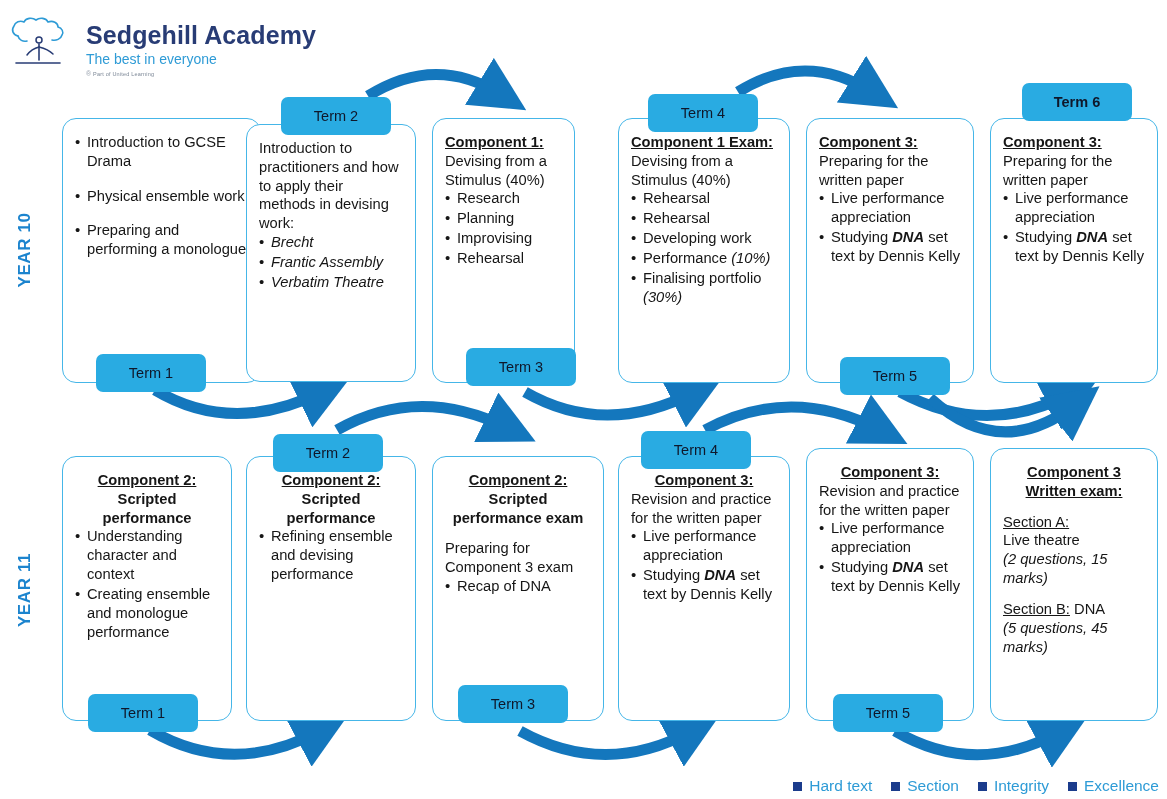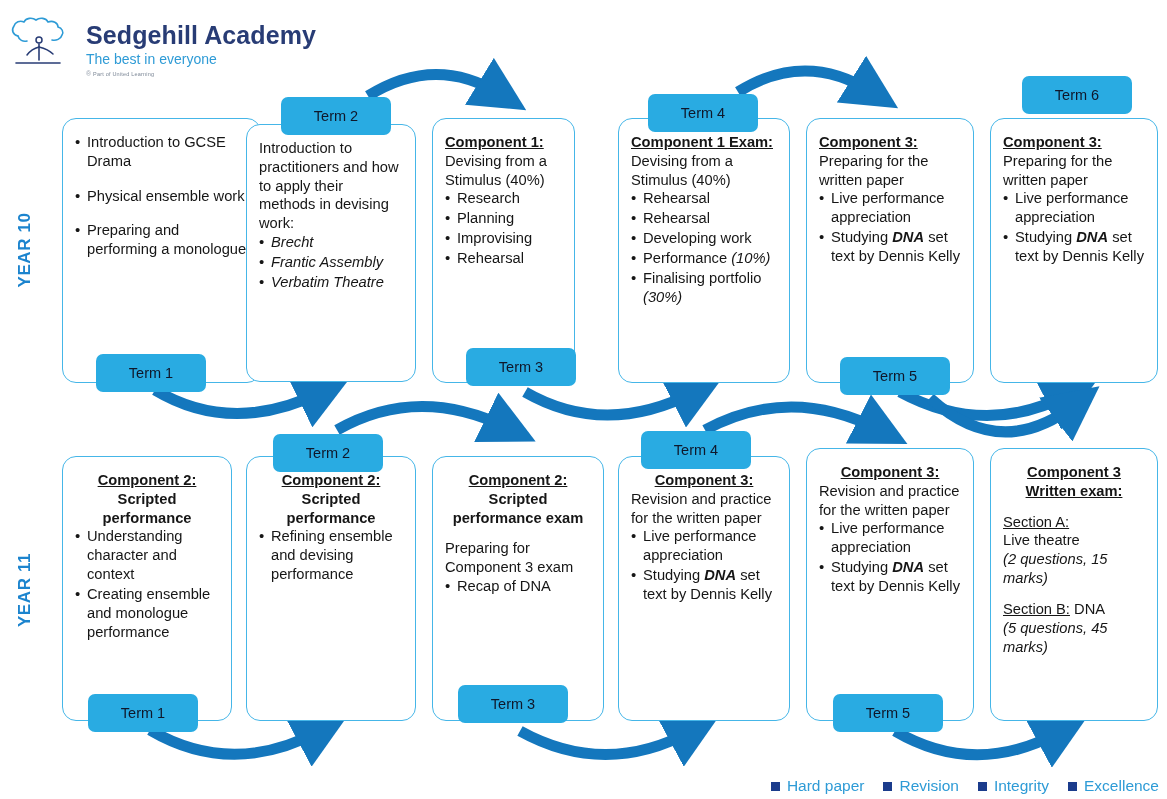--- a/index.html
+++ b/index.html
@@ -254,36 +254,36 @@
     <div class="gap"></div>
     <p><span class="u">Section B:</span><span>  DNA</span></p>
     <p><i>(5 questions, 45 marks)</i></p>
   </div>
 
   <div class="chip" style="left:96px; top:354px;">Term 1</div>
   <div class="chip" style="left:281px; top:97px;">Term 2</div>
   <div class="chip" style="left:466px; top:348px;">Term 3</div>
   <div class="chip" style="left:648px; top:94px;">Term 4</div>
   <div class="chip" style="left:840px; top:357px;">Term 5</div>
-  <div class="chip" style="left:1022px; top:76px;">Term 6</div>
+  <div class="chip" style="left:1022px; top:83px;font-weight:bold;">Term 6</div>
 
   <div class="chip" style="left:88px; top:694px;">Term 1</div>
   <div class="chip" style="left:273px; top:434px;">Term 2</div>
   <div class="chip" style="left:458px; top:685px;">Term 3</div>
   <div class="chip" style="left:641px; top:431px;">Term 4</div>
   <div class="chip" style="left:833px; top:694px;">Term 5</div>
 
   <div class="legend">
     <span class="item">
       <span class="sq"></span>
-      <span>Hard paper</span>
-    </span>
-    <span class="item">
-      <span class="sq"></span>
-      <span>Revision</span>
+      <span>Hard text</span>
+    </span>
+    <span class="item">
+      <span class="sq"></span>
+      <span>Section</span>
     </span>
     <span class="item">
       <span class="sq"></span>
       <span>Integrity</span>
     </span>
     <span class="item">
       <span class="sq"></span>
       <span>Excellence</span>
     </span>
   </div>

